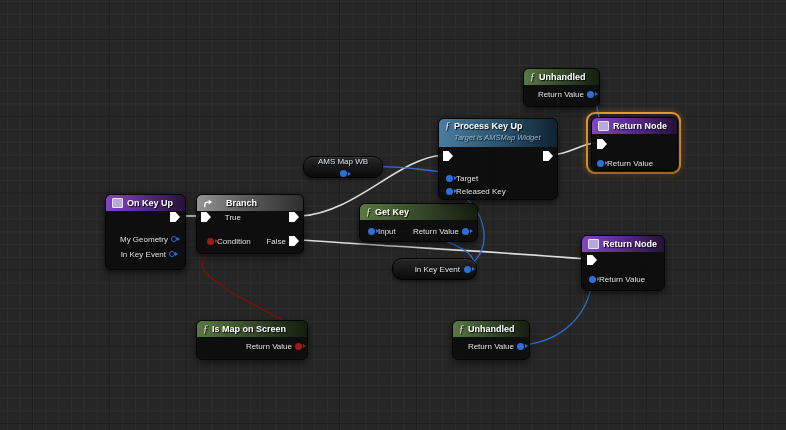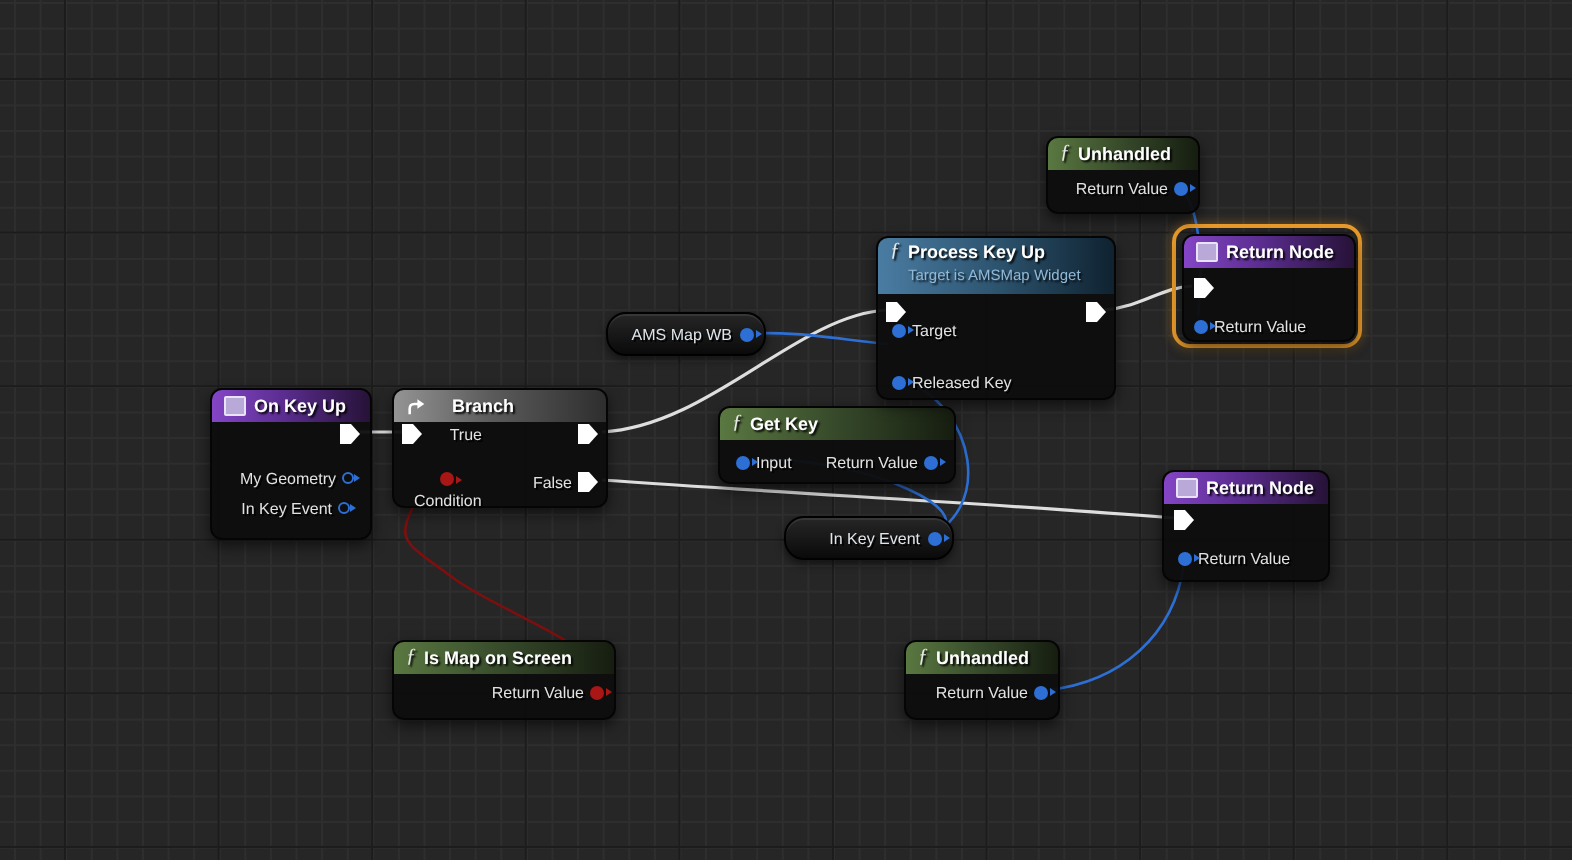--- a/index.html
+++ b/index.html
@@ -16,21 +16,21 @@
   .node{position:absolute;background:rgba(13,13,13,.95);border:1px solid #050505;border-radius:6px;
     box-shadow:0 3px 7px rgba(0,0,0,.55);}
   .hdr{height:16px;border-radius:5px 5px 0 0;display:flex;align-items:center;gap:4px;padding:0 6px;overflow:hidden;}
   .hdr .title{font-size:9px;font-weight:bold;color:#fff;text-shadow:1px 1px 1px rgba(0,0,0,.9);white-space:nowrap;}
   .hdr.purple{background:linear-gradient(90deg,#8445c6 0%,#5b2d90 45%,#261237 100%);}
   .hdr.gray{background:linear-gradient(90deg,#949494 0%,#5c5c5c 45%,#2e2e2e 100%);gap:12px;}
   .hdr.green{background:linear-gradient(90deg,#5a7841 0%,#36492a 50%,#161d10 100%);}
   .hdr.blue{background:linear-gradient(90deg,#4a7ca2 0%,#2d546f 50%,#0f2230 100%);}
   .hdr.two{height:26px;align-items:flex-start;padding-top:2px;}
   .ttlwrap{display:flex;flex-direction:column;line-height:11px;}
-  .subtitle{font-size:7.5px;color:#8fb9d8;text-shadow:1px 1px 1px rgba(0,0,0,.8);white-space:nowrap;}
+  .subtitle{font-size:7.5px;font-style:italic;color:#8fb9d8;text-shadow:1px 1px 1px rgba(0,0,0,.8);white-space:nowrap;}
   .winicon{width:9px;height:8px;background:#b9a9d8;border:1px solid #e9e3f7;border-radius:1px;flex:none;}
   .ficon{font-size:10px;font-style:italic;font-family:"Liberation Serif",serif;color:#e8e8e8;line-height:10px;flex:none;text-shadow:1px 1px 1px #000;}
   .brsvg{flex:none;}
   .pinrow{position:absolute;display:flex;align-items:center;gap:3px;height:10px;
     font-size:8px;color:#e2e2e2;text-shadow:1px 1px 0 #000;white-space:nowrap;}
   .execpin{width:10px;height:10px;background:#fff;flex:none;
     clip-path:polygon(0 0,55% 0,100% 50%,55% 100%,0 100%);}
   .pin{width:7px;height:7px;border-radius:50%;flex:none;position:relative;}
   .pin::after{content:"";position:absolute;right:-4px;top:50%;transform:translateY(-50%);
     border-top:2.5px solid transparent;border-bottom:2.5px solid transparent;border-left:3px solid;}
@@ -89,21 +89,21 @@
       </svg>
       <span class="title">Branch</span>
     </div>
     <div class="pinrow" style="left:4px;top:17px;">
       <span class="execpin"></span>
     </div>
     <div class="pinrow" style="right:4px;top:17px;gap:48px;">
       <span>True</span>
       <span class="execpin"></span>
     </div>
-    <div class="pinrow" style="left:10px;top:41px;flex-direction:column;">
+    <div class="pinrow" style="left:10px;top:41px;">
       <span class="pin red"></span>
       <span>Condition</span>
     </div>
     <div class="pinrow" style="right:4px;top:41px;">
       <span>False</span>
       <span class="execpin"></span>
     </div>
   </div>
 
   <div class="node" style="left:359px;top:203px;width:117px;height:37px;">
@@ -114,21 +114,21 @@
     <div class="pinrow" style="left:8px;top:22px;">
       <span class="pin blue"></span>
       <span>Input</span>
     </div>
     <div class="pinrow" style="right:8px;top:22px;">
       <span>Return Value</span>
       <span class="pin blue"></span>
     </div>
   </div>
 
-  <div class="pill" style="left:303px;top:156px;width:68px;">
+  <div class="pill" style="left:303px;top:156px;width:68px;flex-direction:column;">
     <span>AMS Map WB</span>
     <span class="pin blue"></span>
   </div>
 
   <div class="pill" style="left:392px;top:258px;width:73px;">
     <span>In Key Event</span>
     <span class="pin blue"></span>
   </div>
 
   <div class="node" style="left:438px;top:118px;width:118px;height:80px;">
@@ -138,21 +138,21 @@
         <span class="title">Process Key Up</span>
         <span class="subtitle">Target is AMSMap Widget</span>
       </span>
     </div>
     <div class="pinrow" style="left:4px;top:32px;">
       <span class="execpin"></span>
     </div>
     <div class="pinrow" style="right:4px;top:32px;">
       <span class="execpin"></span>
     </div>
-    <div class="pinrow" style="left:7px;top:41px;text-align:right;">
+    <div class="pinrow" style="left:7px;top:54px;text-align:right;">
       <span class="pin blue"></span>
       <span>Target</span>
     </div>
     <div class="pinrow" style="left:7px;top:67px;">
       <span class="pin blue"></span>
       <span>Released Key</span>
     </div>
   </div>
 
   <div class="sel" style="left:586px;top:112px;width:85px;height:52px;">

